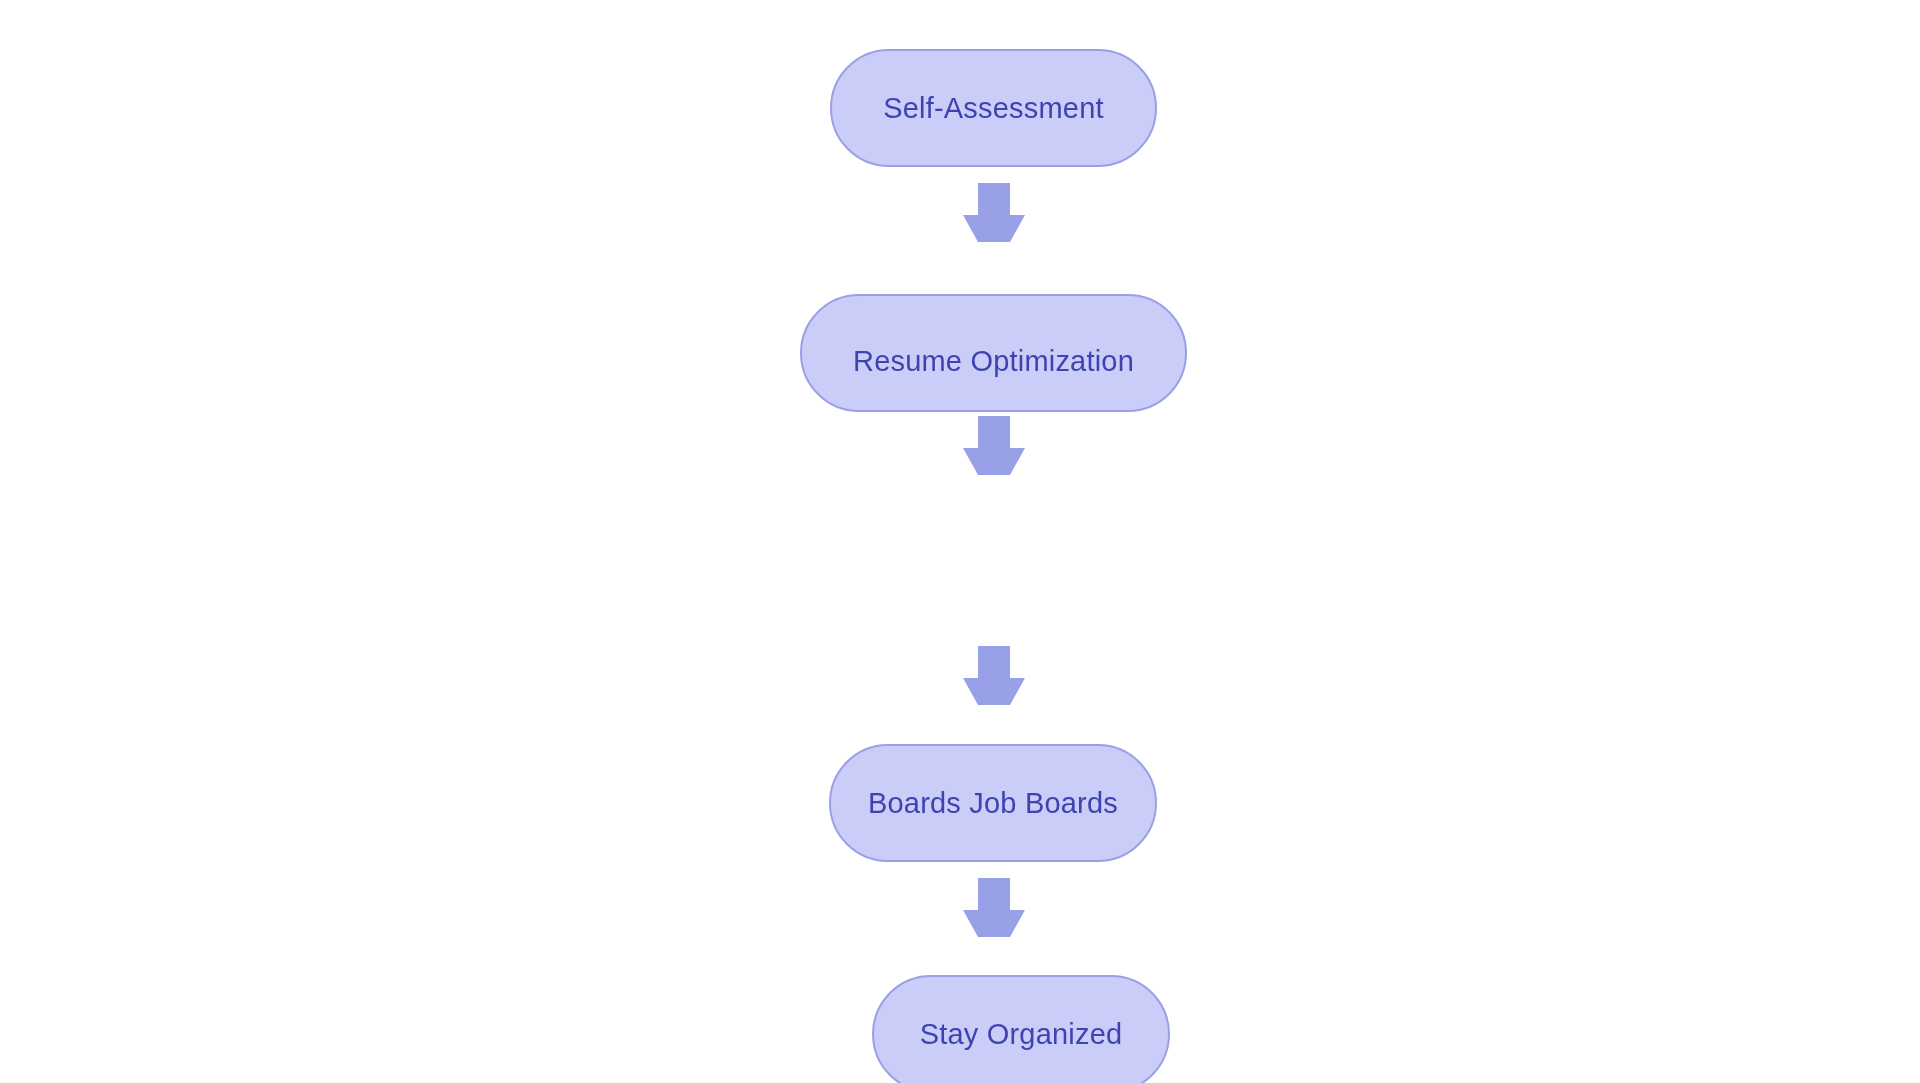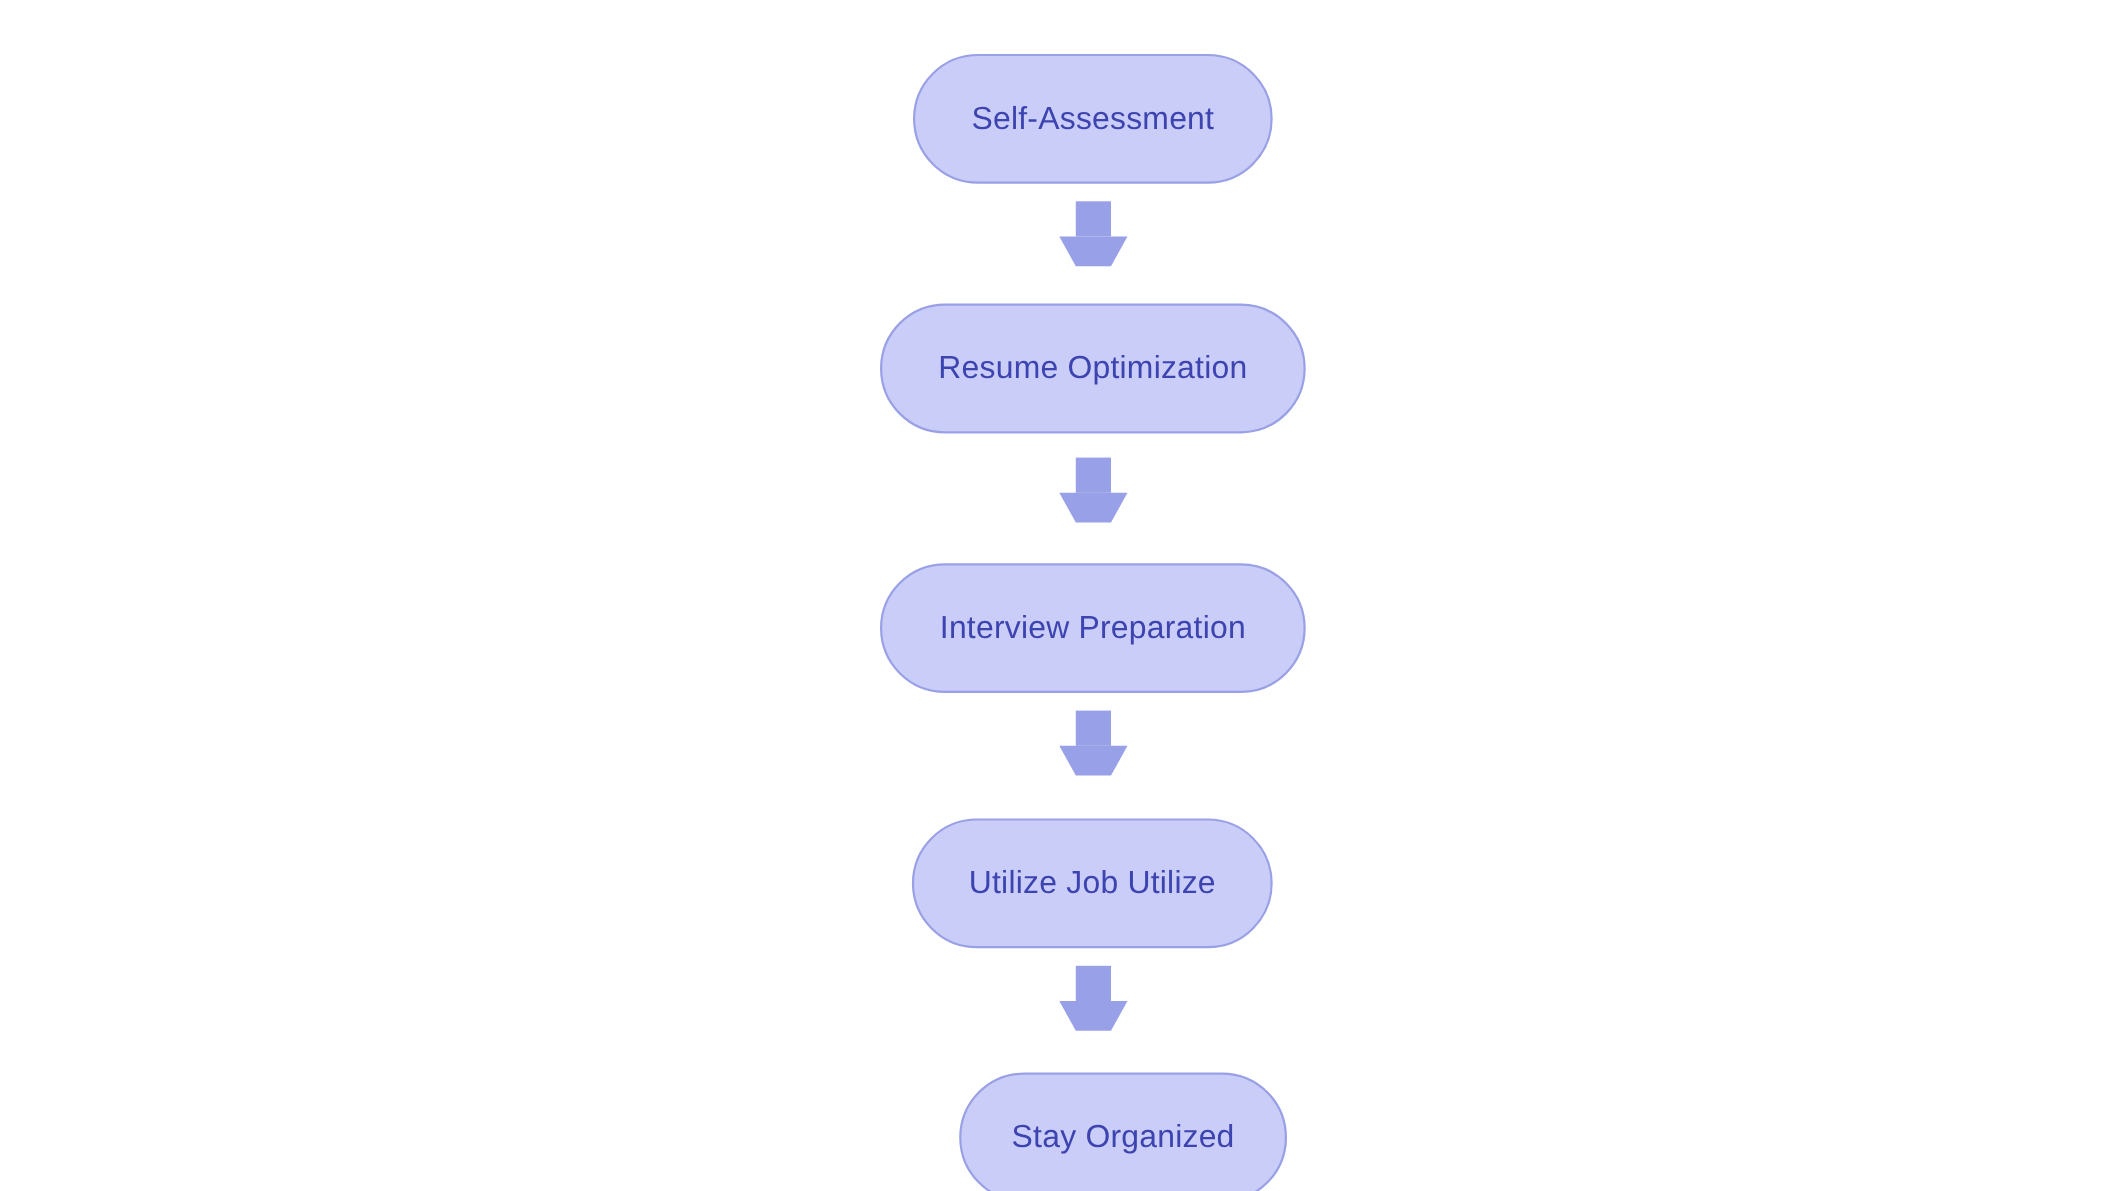--- a/index.html
+++ b/index.html
@@ -64,40 +64,37 @@
 
   <div class="node" style="left:798px; top:17px; width:327px;">
     <span>Self-Assessment</span>
   </div>
 
   <div class="arrow" style="left:946px; top:135px; height:115px;">
     <div class="arrow-line"></div>
     <div class="arrow-head"></div>
   </div>
 
-  <div class="node" style="left:768px; top:244px; width:387px;">
+  <div class="node" style="left:768px; top:262px; width:387px;align-items:flex-end;">
     <span>Resume Optimization</span>
   </div>
 
   <div class="arrow" style="left:946px; top:368px; height:112px;">
     <div class="arrow-line"></div>
     <div class="arrow-head"></div>
   </div>
 
-  <div class="node" style="left:768px; top:480px; width:387px;">
-    <span>Interview Preparation</span>
-  </div>
 
   <div class="arrow" style="left:946px; top:598px; height:114px;">
     <div class="arrow-line"></div>
     <div class="arrow-head"></div>
   </div>
 
   <div class="node" style="left:797px; top:712px; width:328px;">
-    <span>Utilize Job Utilize</span>
+    <span>Boards Job Boards</span>
   </div>
 
   <div class="arrow" style="left:946px; top:830px; height:113px;">
     <div class="arrow-line"></div>
     <div class="arrow-head"></div>
   </div>
 
   <div class="node" style="left:840px; top:943px; width:298px;">
     <span>Stay Organized</span>
   </div>

